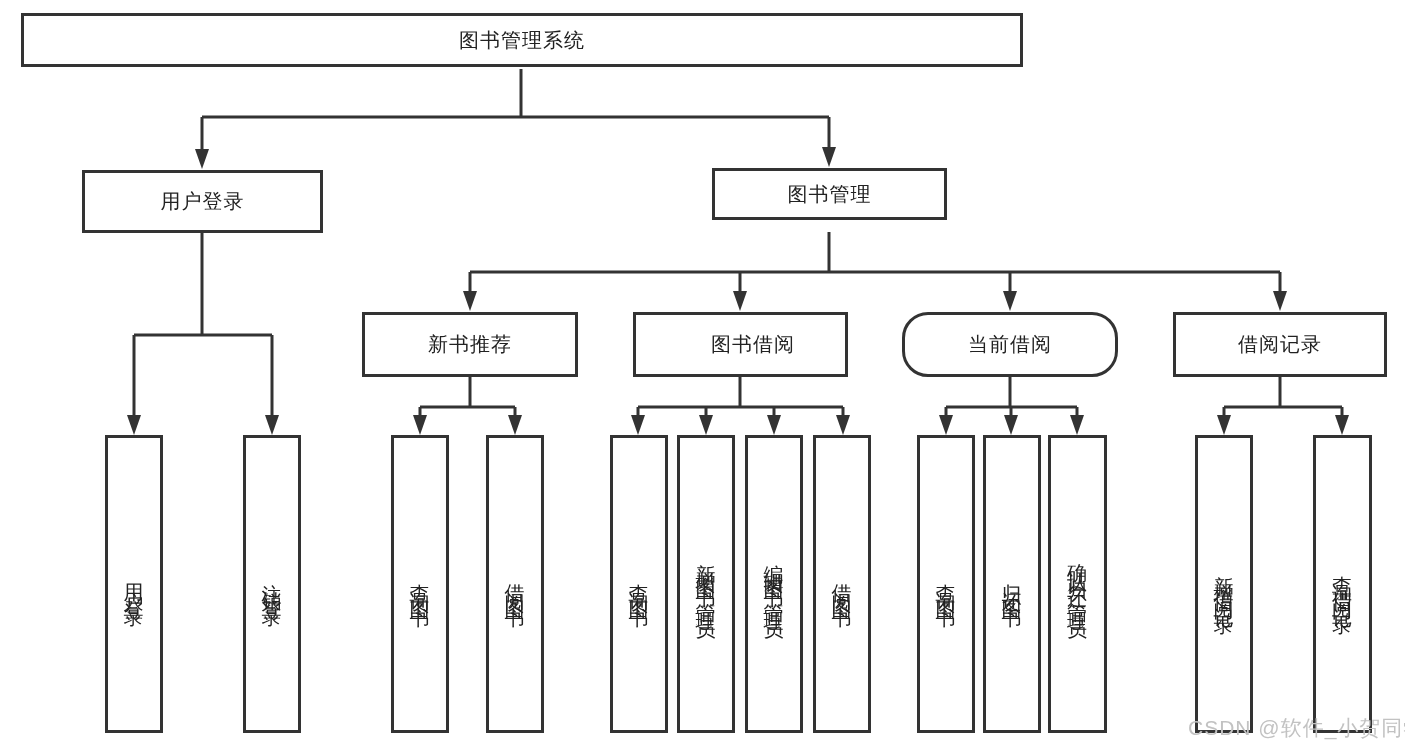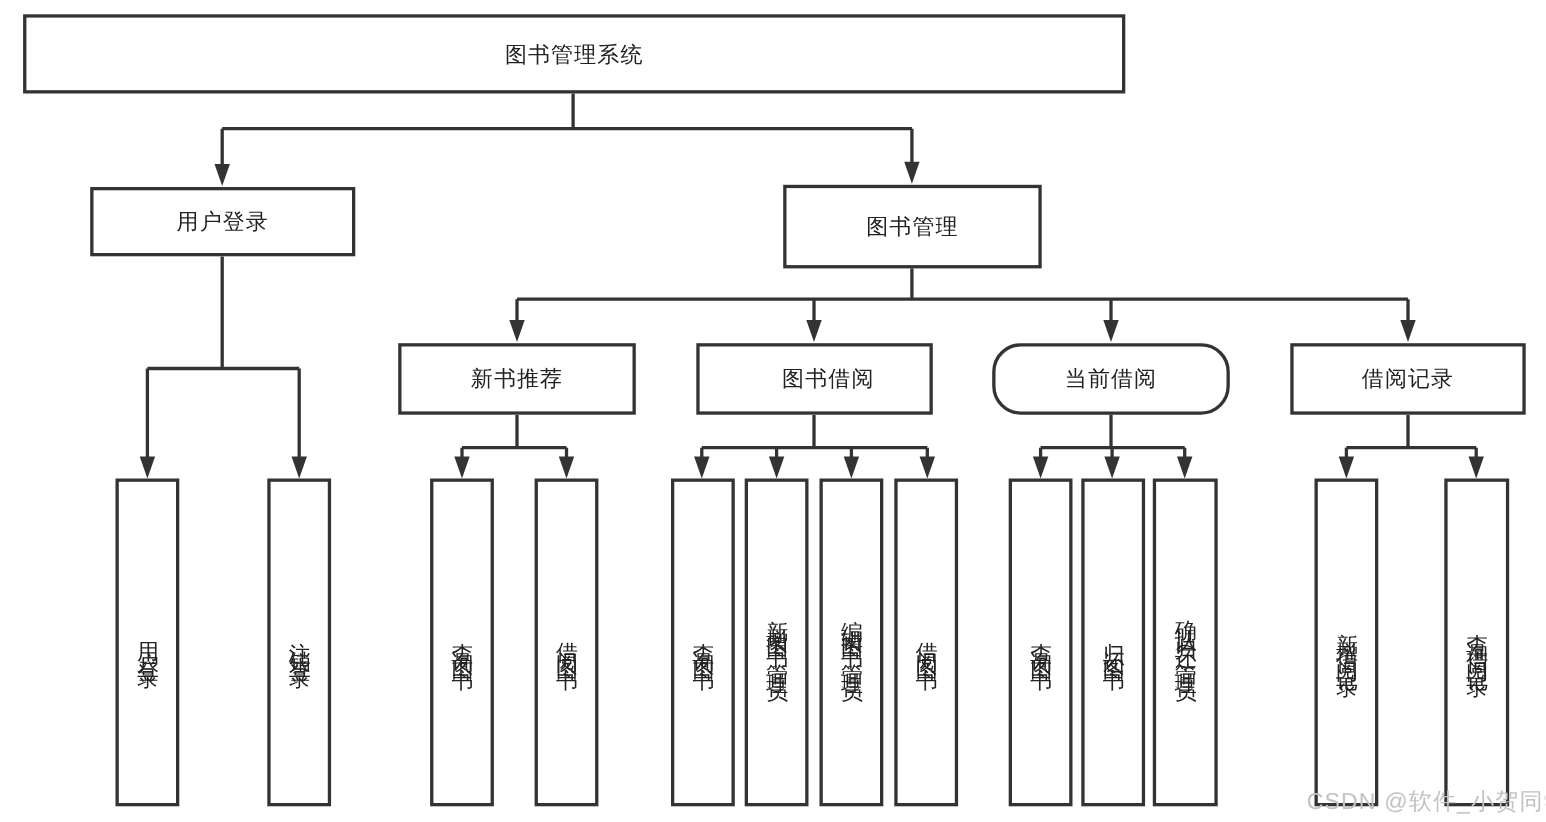--- a/index.html
+++ b/index.html
@@ -24,24 +24,24 @@
   }
   .hbox{font-size:20px;letter-spacing:1px;}
   .vbox .vtext{
     writing-mode:vertical-rl;
     text-orientation:mixed;
     font-size:20px;
     line-height:1;
     letter-spacing:8px;
   }
   
-  .n-root{left:21px;top:13px;width:1002px;height:72px;font-family:Liberation Mono, monospace;}
+  .n-root{left:21px;top:13px;width:1002px;height:54px;font-family:Liberation Mono, monospace;}
   
   .n-user-login{left:82px;top:170px;width:241px;height:63px;}
-  .n-book-mgmt{left:712px;top:168px;width:235px;height:76px;}
+  .n-book-mgmt{left:712px;top:168px;width:235px;height:52px;}
   
   .n-new-book{left:362px;top:312px;width:216px;height:65px;}
   .n-book-borrow{left:633px;top:312px;width:215px;height:65px;padding-left:25px;}
   .n-current-borrow{left:902px;top:312px;width:216px;height:65px;border-radius:26px;}
   .n-borrow-records{left:1173px;top:312px;width:214px;height:65px;}
   
   .leaf{top:435px;width:58px;height:298px;}
   .n-leaf-user-login{left:105px;}
   .n-leaf-logout{left:243px;}
   .n-leaf-query1{left:391px;}

